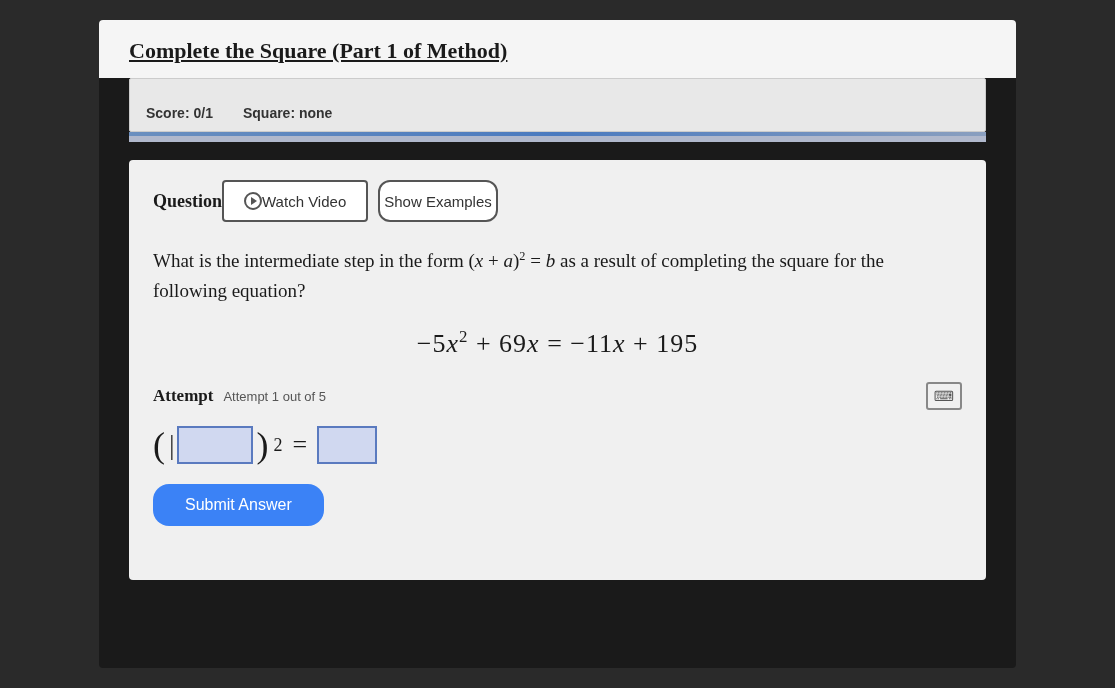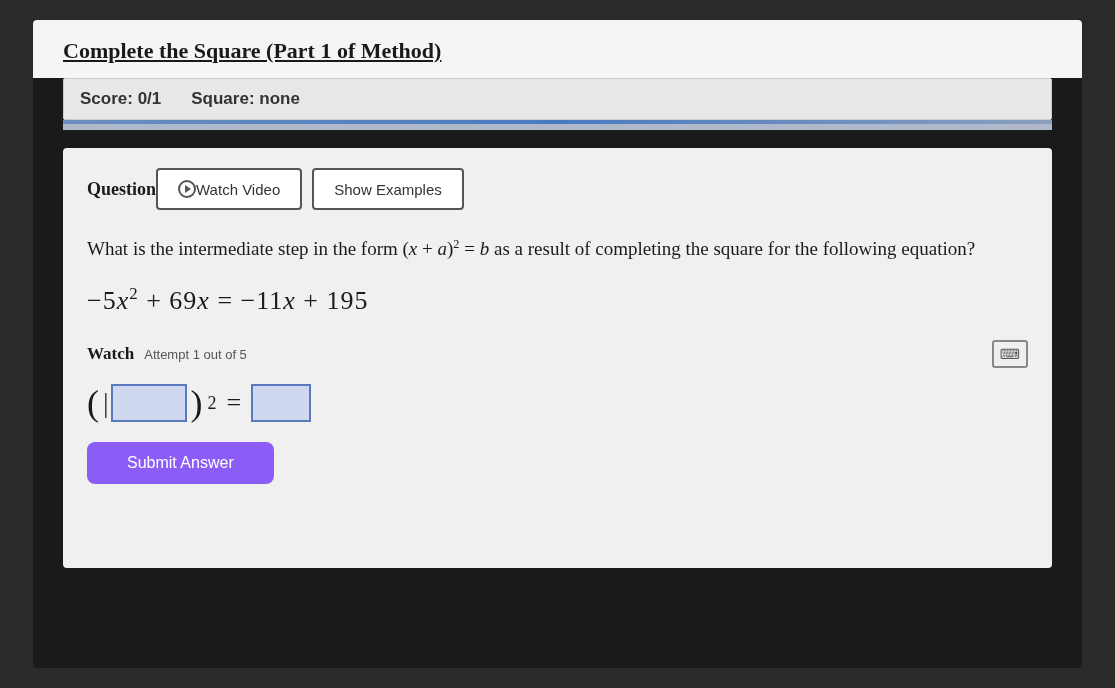--- a/index.html
+++ b/index.html
@@ -7,41 +7,42 @@
       background: #2a2a2a;
       font-family: Arial, sans-serif;
       display: flex;
       justify-content: center;
       align-items: flex-start;
       min-height: 688px;
       padding: 20px;
     }
     .page-container {
       background: #1a1a1a;
-      width: 1049px;
+      width: 917px;
       min-height: 648px;
       padding: 0;
       border-radius: 4px;
     }
     .title-section {
       background: #f5f5f5;
       padding: 18px 30px 14px 30px;
       border-radius: 4px 4px 0 0;
     }
     .page-title {
       font-size: 22px;
       font-weight: bold;
       color: #1a1a1a;
       text-decoration: underline;
       font-family: Georgia, serif;
     }
     .score-label, .penalty-label {
-      font-size: 17px;
+      font-size: 14px;
       font-weight: bold;
       color: #333;
+      margin-top: 16px;
     }
     .separator-line {
       height: 4px;
       background: linear-gradient(to right, #6a8fbf, #4a7abf, #8a9fbf);
       margin: 0 30px;
     }
     .question-section {
       background: #f0f0f0;
       margin: 18px 30px;
       border-radius: 4px;
@@ -89,37 +90,38 @@
     }
     .play-triangle {
       width: 0;
       height: 0;
       border-left: 6px solid #555;
       border-top: 4px solid transparent;
       border-bottom: 4px solid transparent;
       margin-left: 2px;
     }
     .show-examples-btn {
-      padding: 10px 20px;
+      padding: 10px 4px;
       border: 2px solid #555;
       background: white;
-      border-radius: 4px;
+      border-radius: 12px;
       font-size: 15px;
       color: #333;
       cursor: pointer;
       font-family: Arial, sans-serif;
     }
     .question-text {
       font-size: 19px;
       color: #1a1a1a;
       line-height: 1.6;
       font-family: Georgia, serif;
       margin-bottom: 20px;
     }
     .equation-display {
+      text-align: center;
       font-size: 26px;
       font-family: Georgia, serif;
       color: #1a1a1a;
       margin: 16px 0 24px 0;
       letter-spacing: 1px;
     }
     .answer-section {
       margin-top: 20px;
     }
     .answer-header {
@@ -184,26 +186,26 @@
     }
     .paren-close {
       font-size: 36px;
       line-height: 1;
     }
     .equals-sign {
       font-size: 26px;
       padding: 0 6px;
     }
     .submit-btn {
-      background: #8b5cf6;
+      background: #3b82f6;
       color: white;
       border: none;
-      padding: 12px 40px;
+      padding: 12px 32px;
       font-size: 16px;
-      border-radius: 8px;
+      border-radius: 16px;
       cursor: pointer;
       font-family: Arial, sans-serif;
     }
 
     sup {
       font-size: 0.65em;
       vertical-align: super;
     }
   </style>
 </head>
@@ -242,21 +244,21 @@
       What is the intermediate step in the form (<em>x</em> + <em>a</em>)<sup>2</sup> = <em>b</em> as a result of completing the square
       for the following equation?
     </div>
 
     <div class="equation-display">
       −5<em>x</em><sup>2</sup> + 69<em>x</em> = −11<em>x</em> + 195
     </div>
 
     <div class="answer-section">
       <div class="answer-header">
-        <span class="answer-label">Watch</span>
+        <span class="answer-label">Attempt</span>
         <span class="attempt-text">Attempt 1 out of 5</span>
         <div class="keyboard-icon">
           <span class="keyboard-symbol">⌨</span>
         </div>
       </div>
 
       <div class="answer-input-area">
         <span class="paren-open">(</span>
         <span style="display:inline-flex; align-items:center; gap:2px;">
           <span style="font-size:28px; color:#333;">|</span>

